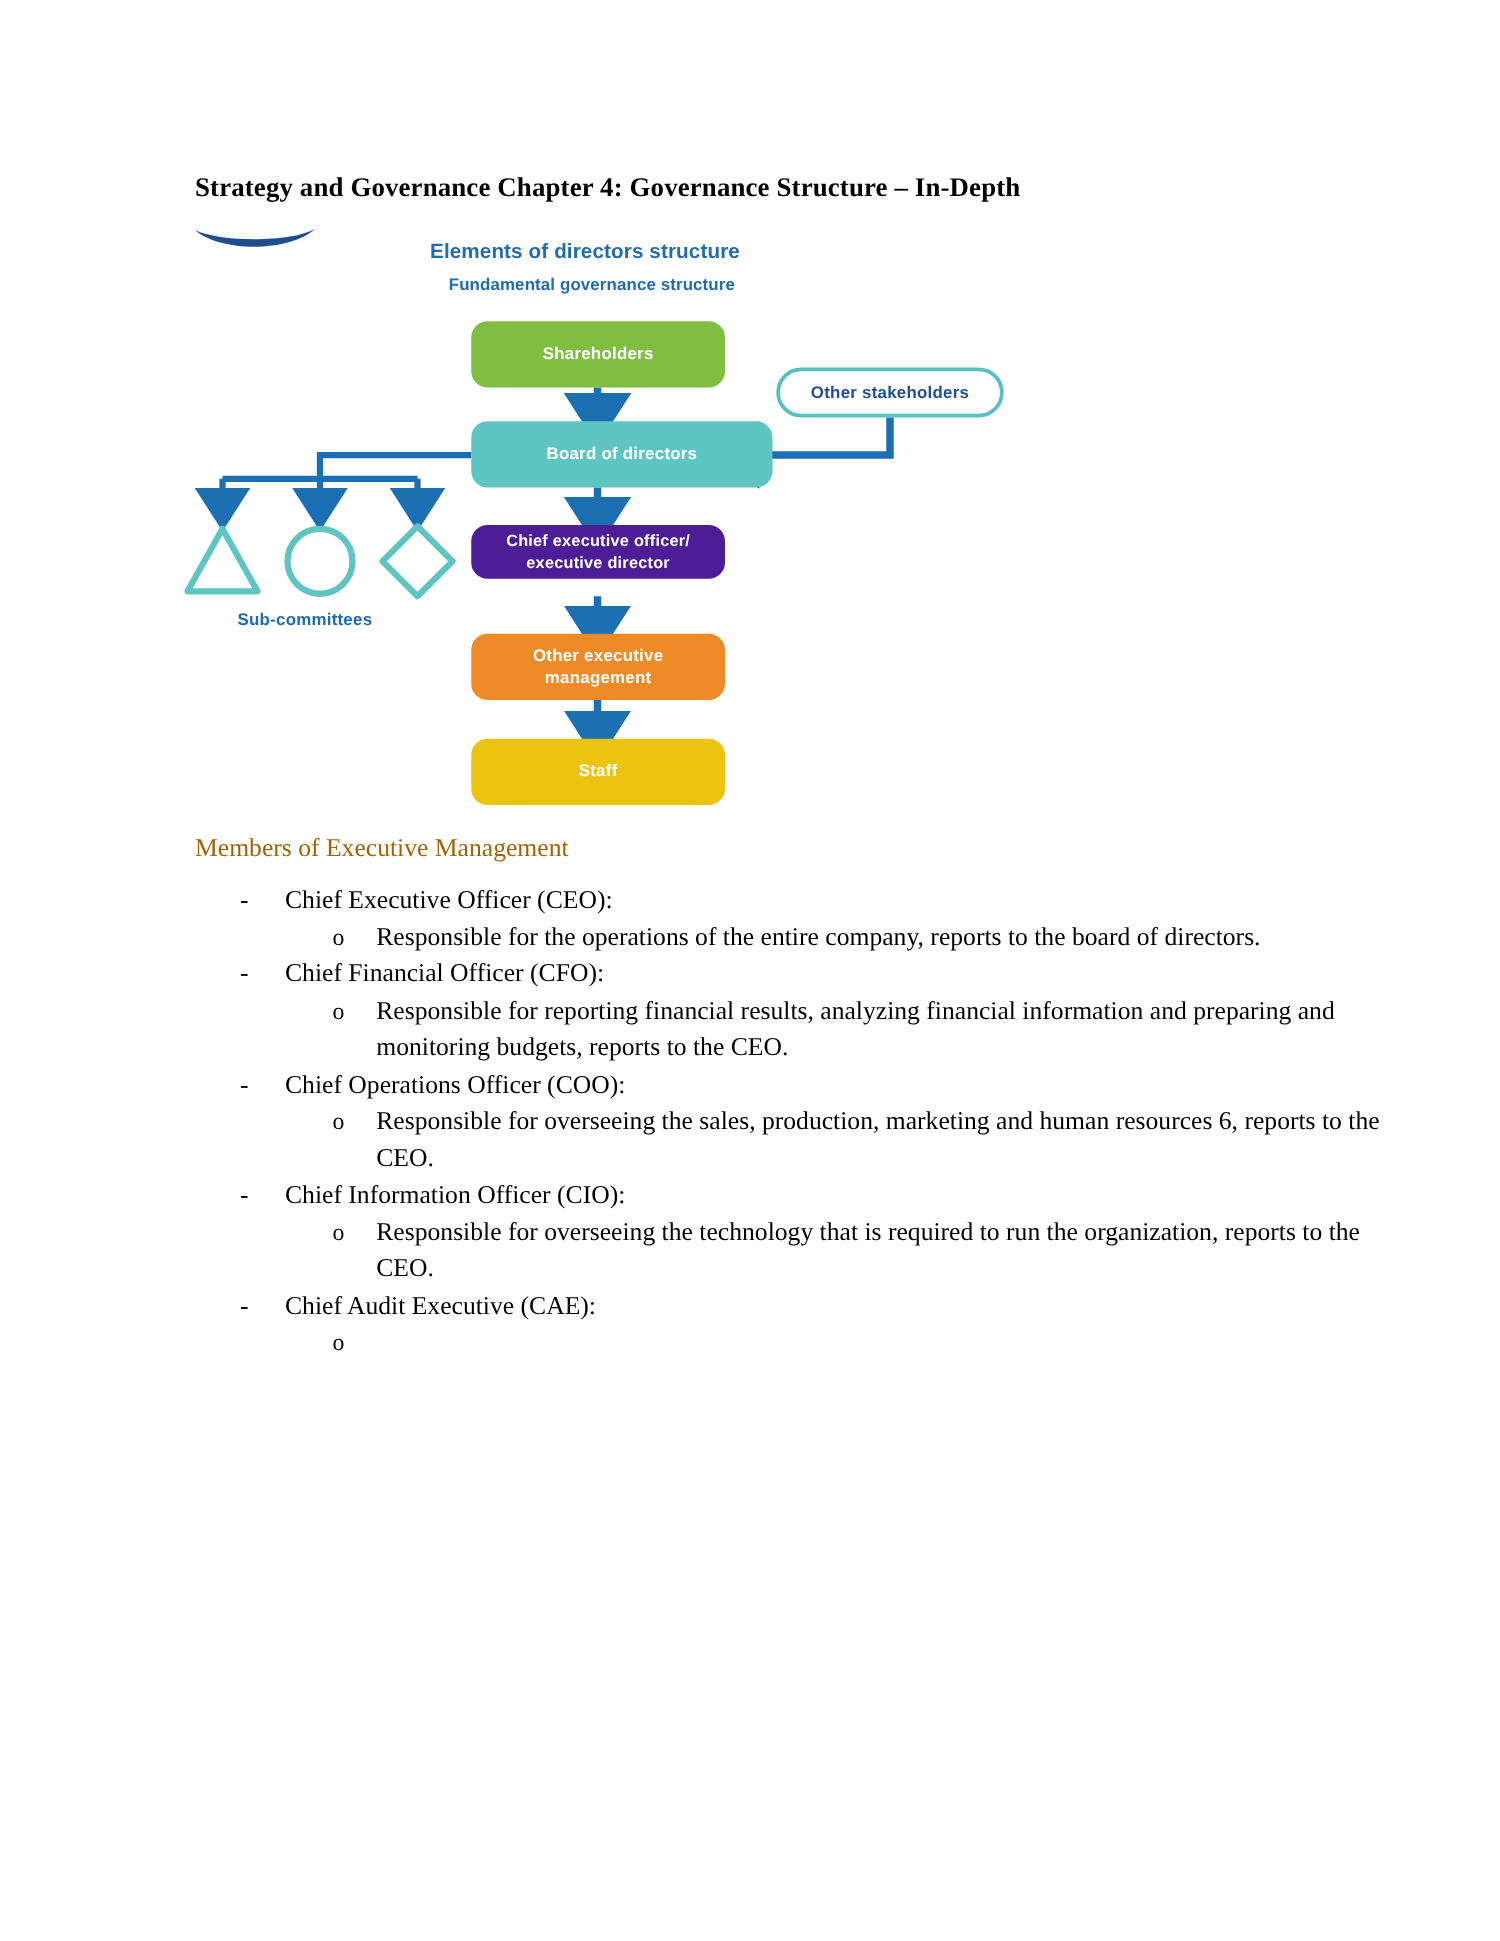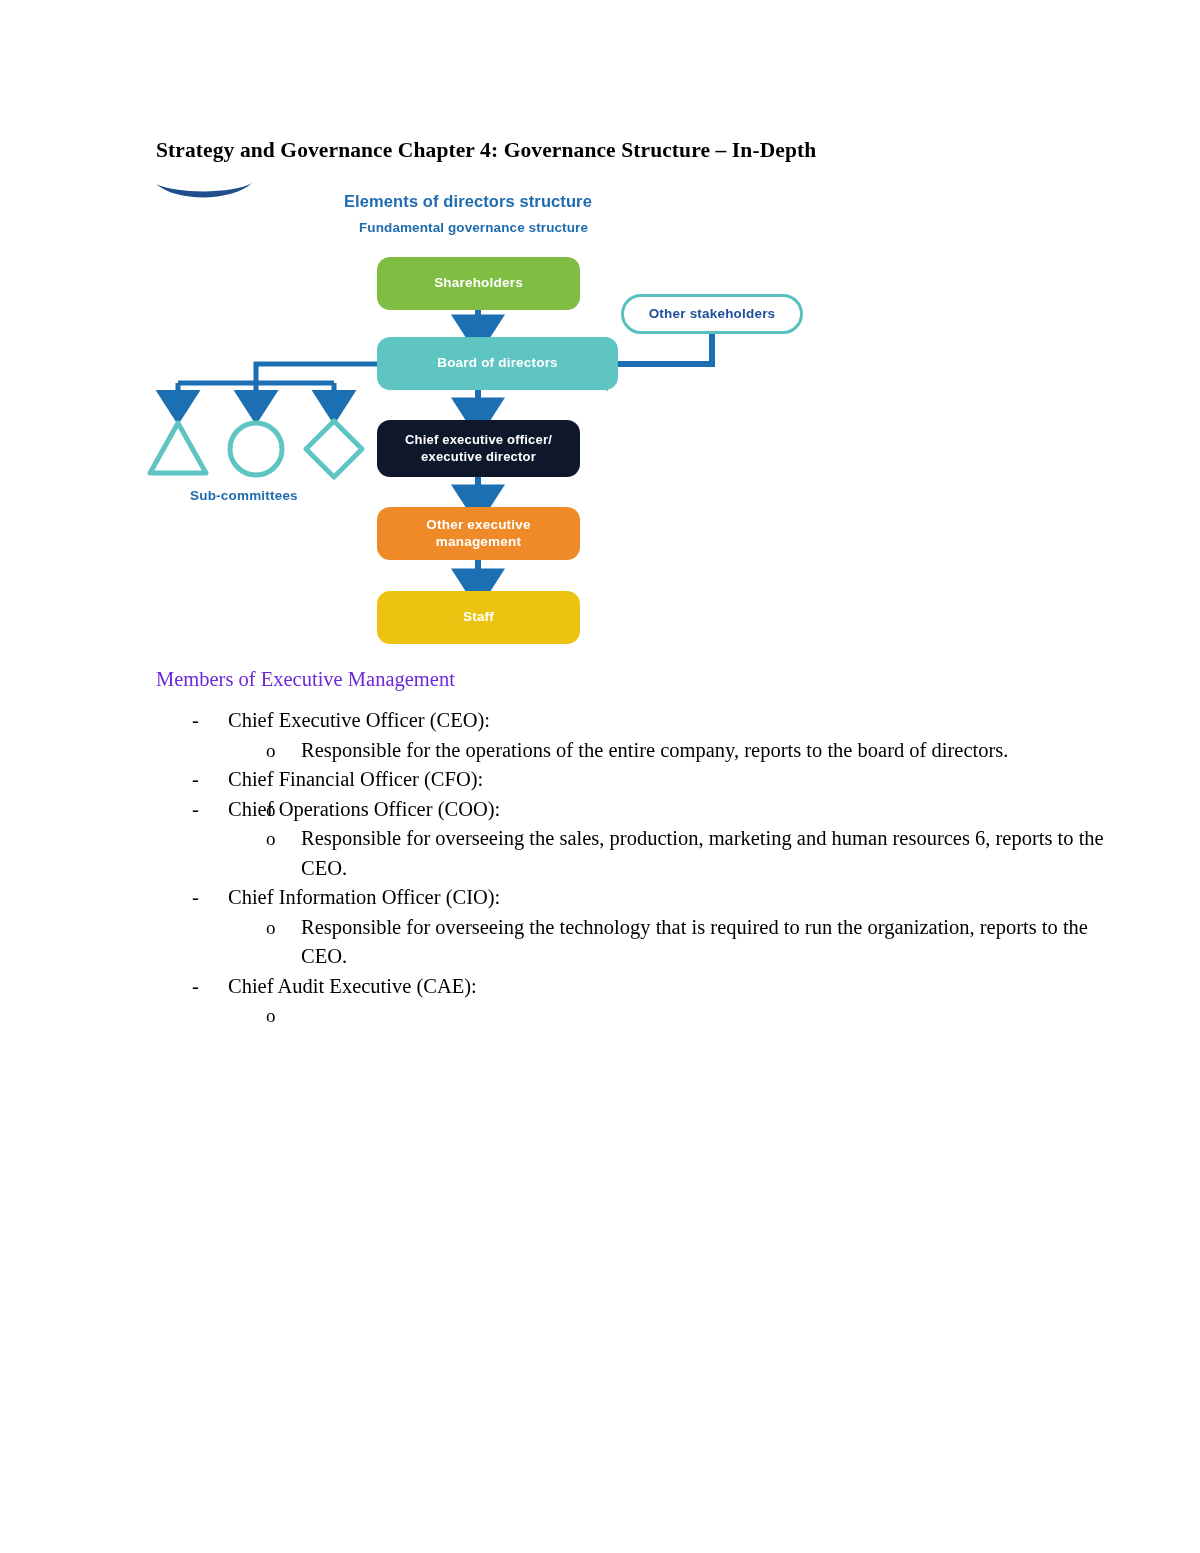--- a/index.html
+++ b/index.html
@@ -99,22 +99,22 @@
     width: 203px; height: 53px;
     background: #7FBE42;
   }
   .node-board {
     left: 231px; top: 162px;
     width: 241px; height: 53px;
     background: #5FC5C3;
   }
   .node-ceo {
     left: 231px; top: 245px;
-    width: 203px; height: 57px;
-    background: #0f172a;
+    width: 203px; height: 43px;
+    background: #4c1d95;
     font-size: 13px;
   }
   .node-oem {
     left: 231px; top: 332px;
     width: 203px; height: 53px;
     background: #EE8A28;
   }
   .node-staff {
     left: 231px; top: 416px;
     width: 203px; height: 53px;
@@ -150,21 +150,21 @@
     white-space: nowrap;
   }
 
   
   .body-heading {
     position: absolute;
     left: 140px;
     top: 668px;
     font-size: 20.5px;
     font-family: "Liberation Serif", serif;
-    color: #6d28d9;
+    color: #a16207;
     white-space: nowrap;
   }
 
   .outline {
     position: absolute;
     left: 140px;
     top: 706px;
     width: 960px;
   }
 
@@ -275,20 +275,21 @@
       <span class="circ">o</span>
       <span>Responsible for the operations of the entire company, reports to the board of directors.</span>
     </p>
 
     <p class="lvl1">
       <span class="dash">-</span>
       <span>Chief Financial Officer (CFO):</span>
     </p>
     <p class="lvl2">
       <span class="circ">o</span>
+      <span>Responsible for reporting financial results, analyzing financial information and preparing and monitoring budgets, reports to the CEO.</span>
     </p>
 
     <p class="lvl1">
       <span class="dash">-</span>
       <span>Chief Operations Officer (COO):</span>
     </p>
     <p class="lvl2">
       <span class="circ">o</span>
       <span>Responsible for overseeing the sales, production, marketing and human resources 6, reports to the CEO.</span>
     </p>

